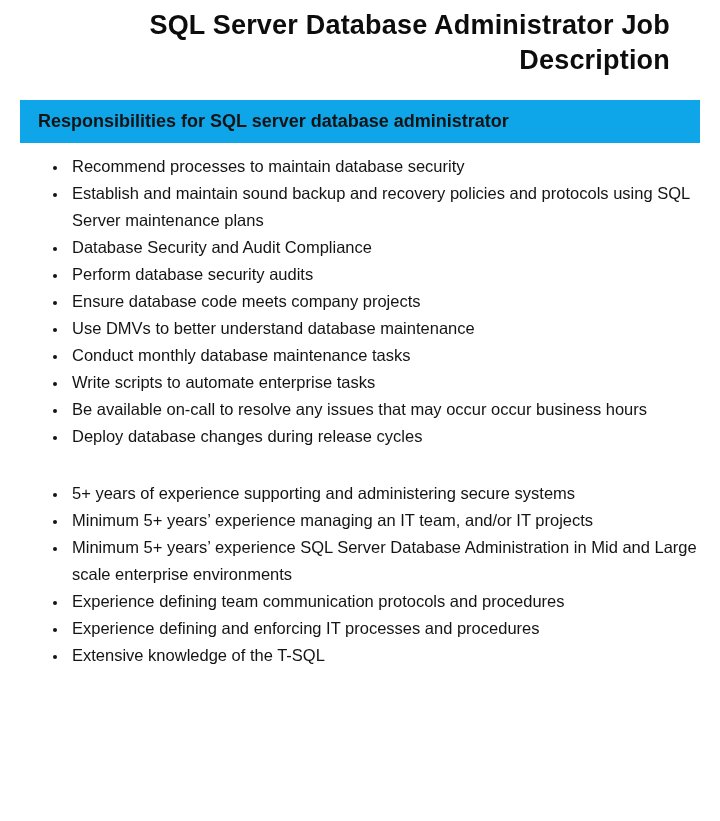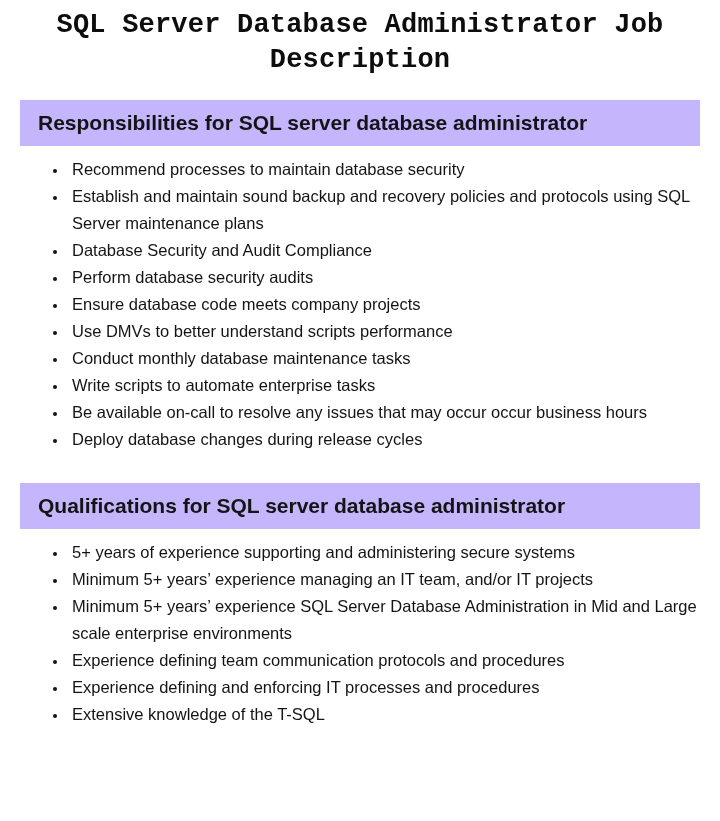--- a/index.html
+++ b/index.html
@@ -12,35 +12,34 @@
     width: 720px;
     height: 821px;
     margin: 0 auto;
     padding: 6px 20px 20px 20px;
     overflow: hidden;
   }
   .doc-title {
     font-size: 27px;
     line-height: 35px;
     font-weight: bold;
-    text-align: center;
+    text-align: right;
     letter-spacing: 0.2px;
     margin: 2px 30px 22px 30px;
     color: #0d0d0d;
-    font-family: Liberation Mono, monospace;
   }
   .intro {
     font-size: 16.5px;
     line-height: 27px;
     margin: 0 2px 24px 2px;
     color: #141414;
   }
   .section-header {
-    background: #c4b5fd;
-    font-size: 21px;
+    background: #0ea5e9;
+    font-size: 18px;
     font-weight: bold;
     padding: 11px 18px;
     color: #141414;
   }
   .bullet-list {
     list-style: disc;
     margin: 10px 0 30px 0;
     padding-left: 48px;
   }
   .bullet-list li {
@@ -62,30 +61,29 @@
 
 
   <div class="section">
     <div class="section-header">Responsibilities for SQL server database administrator</div>
     <ul class="bullet-list">
       <li>Recommend processes to maintain database security</li>
       <li>Establish and maintain sound backup and recovery policies and protocols using SQL Server maintenance plans</li>
       <li>Database Security and Audit Compliance</li>
       <li>Perform database security audits</li>
       <li>Ensure database code meets company projects</li>
-      <li>Use DMVs to better understand scripts performance</li>
+      <li>Use DMVs to better understand database maintenance</li>
       <li>Conduct monthly database maintenance tasks</li>
       <li>Write scripts to automate enterprise tasks</li>
       <li>Be available on-call to resolve any issues that may occur occur business hours</li>
       <li>Deploy database changes during release cycles</li>
     </ul>
   </div>
 
   <div class="section">
-    <div class="section-header">Qualifications for SQL server database administrator</div>
     <ul class="bullet-list">
       <li>5+ years of experience supporting and administering secure systems</li>
       <li>Minimum 5+ years’ experience managing an IT team, and/or IT projects</li>
       <li>Minimum 5+ years’ experience SQL Server Database Administration in Mid and Large scale enterprise environments</li>
       <li>Experience defining team communication protocols and procedures</li>
       <li>Experience defining and enforcing IT processes and procedures</li>
       <li>Extensive knowledge of the T-SQL</li>
     </ul>
   </div>
 

